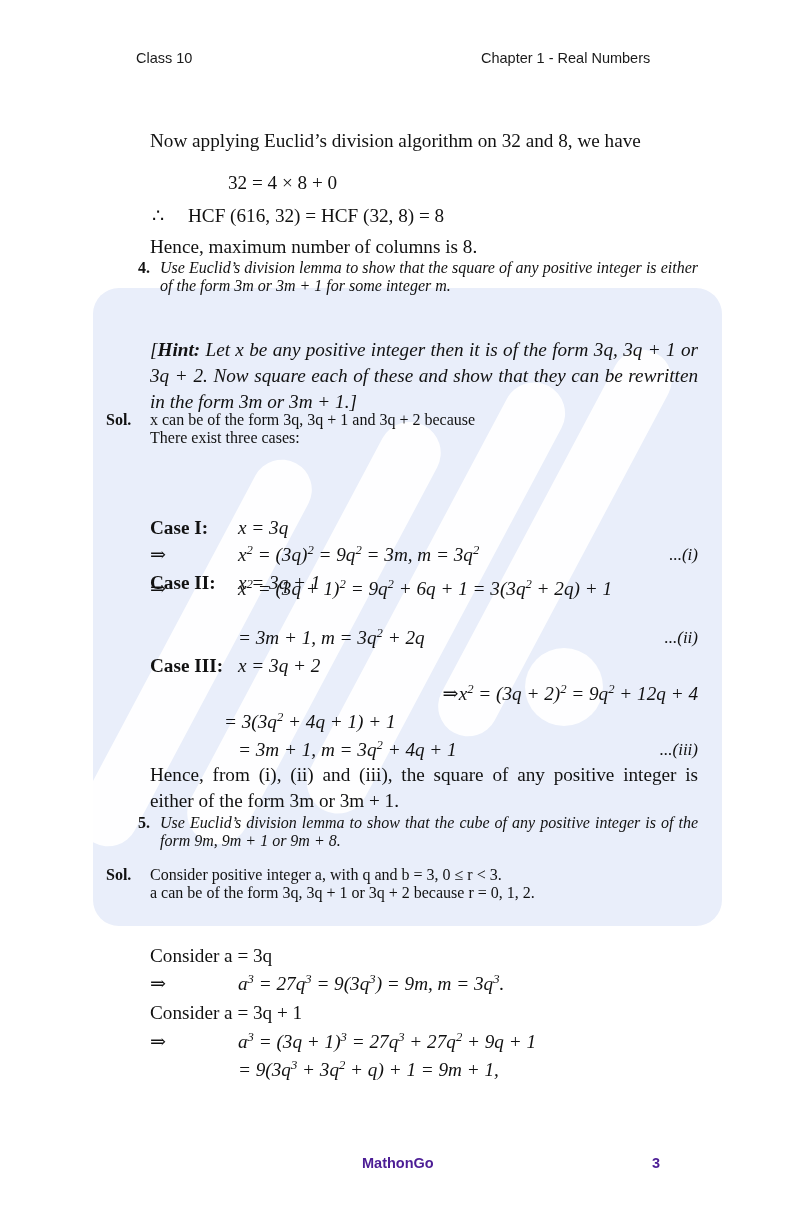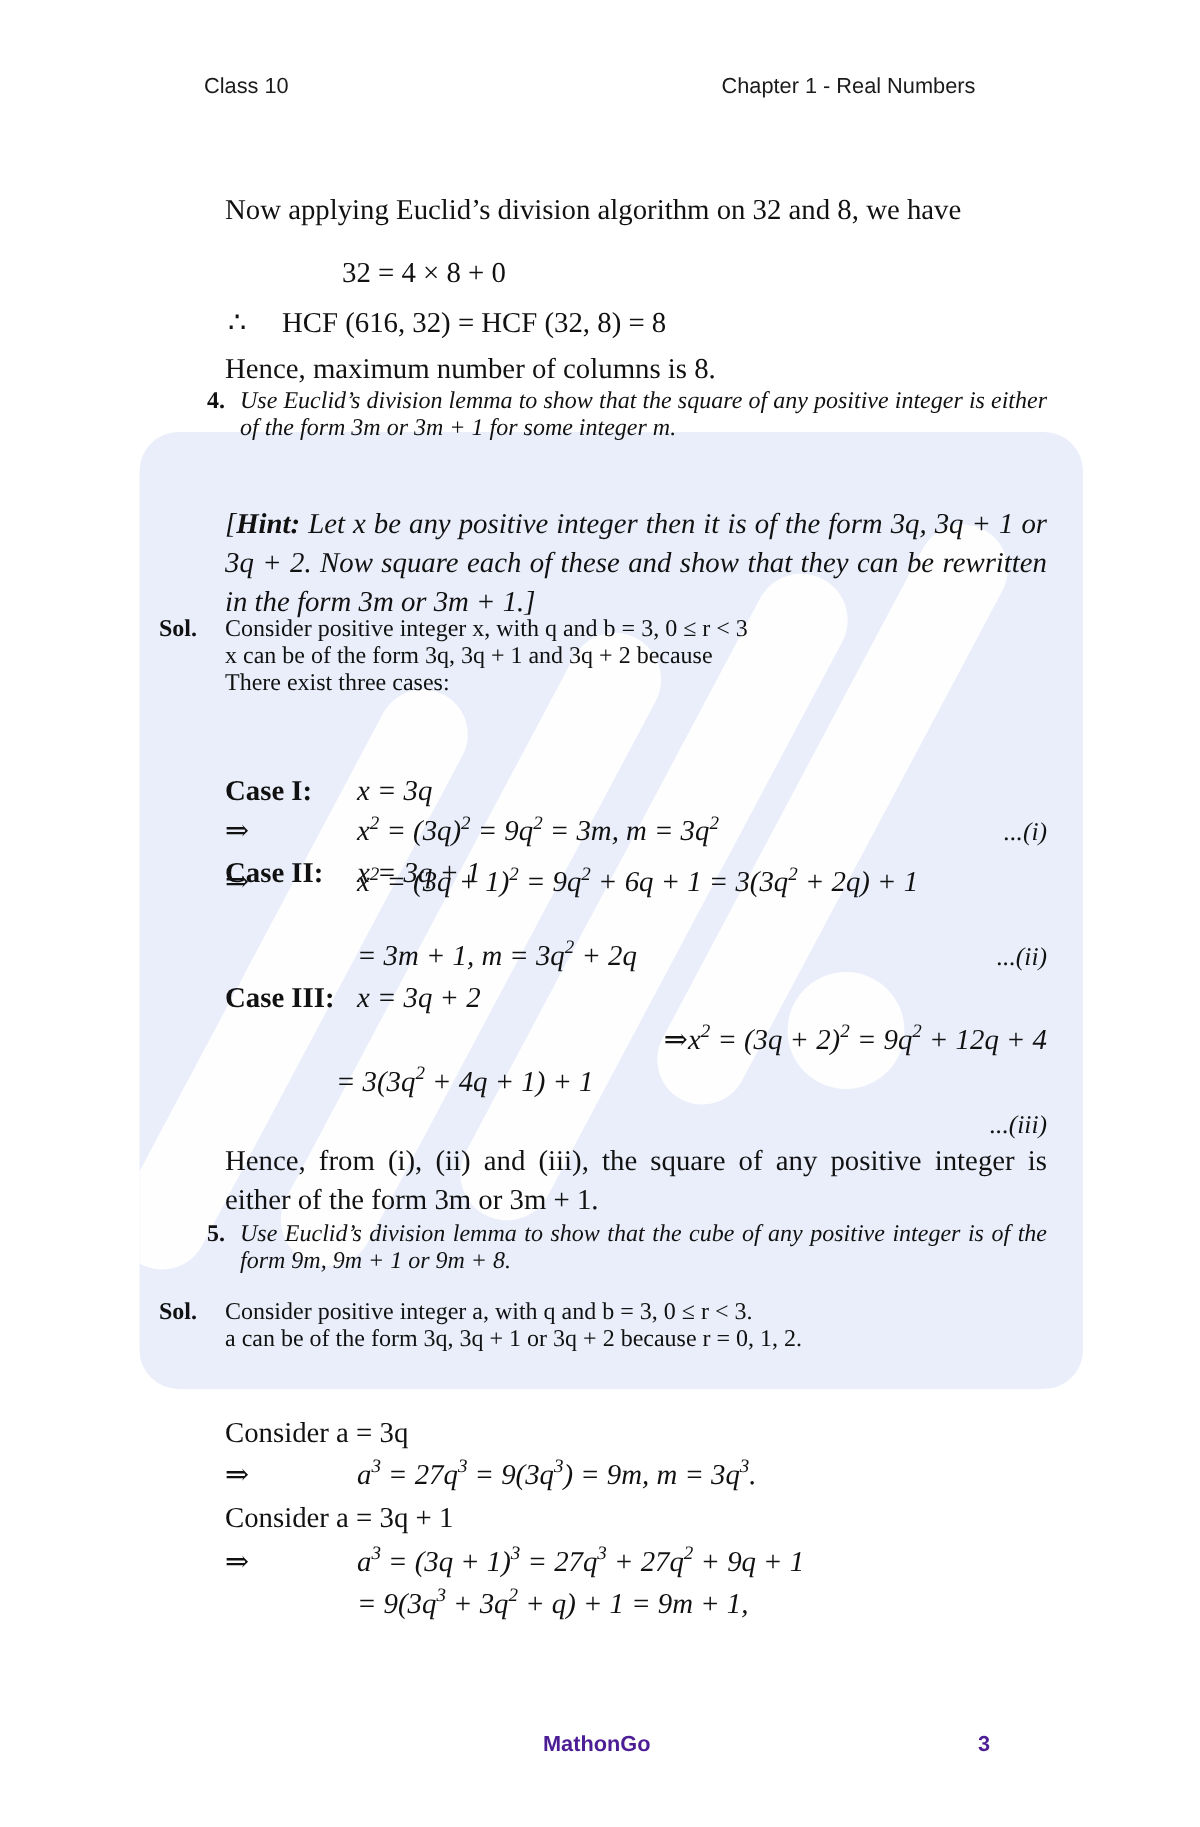--- a/index.html
+++ b/index.html
@@ -177,21 +177,20 @@
   <div style="position:absolute; left:126px; top:259px; width:572px;">
     <span class="lbl-num">4.</span><span class="itembody" style="width:538px;">Use Euclid’s division lemma to show that the square of any positive integer is either of the form 3m or 3m + 1 for some integer m.</span>
   </div>
 
   <div style="position:absolute; left:150px; top:337px; width:548px;" class="para just ital">
     <span>[</span><span class="bold">Hint:</span><span> Let x be any positive integer then it is of the form 3q, 3q + 1 or 3q + 2. Now square each of these and show that they can be rewritten in the form 3m or 3m + 1.]</span>
   </div>
 
   <div style="position:absolute; left:106px; top:411px; width:592px;">
     <span class="lbl-sol">Sol.</span><span class="solbody">
-      <div>Consider positive integer x, with q and b = 3, 0 ≤ r &lt; 3</div>
       <div>x can be of the form 3q, 3q + 1 and 3q + 2 because</div>
       <div>There exist three cases:</div>
     </span>
   </div>
 
   <div style="position:absolute; left:150px; top:515px; width:548px;" class="row eqline">
     <span class="caselbl" style="width:88px;">Case I:</span><span class="mi">x = 3q</span>
   </div>
 
   <div style="position:absolute; left:150px; top:542px; width:548px;" class="row eqline">
@@ -218,21 +217,21 @@
 
   <div style="position:absolute; left:150px; top:681px; width:548px;text-align:right;" class="row eqline">
     <span class="arrow">⇒</span><span class="mi">x<sup>2</sup> = (3q + 2)<sup>2</sup> = 9q<sup>2</sup> + 12q + 4</span>
   </div>
 
   <div style="position:absolute; left:136px; top:709px; width:548px;" class="row eqline">
     <span class="arrow"></span><span class="mi">= 3(3q<sup>2</sup> + 4q + 1) + 1</span>
   </div>
 
   <div style="position:absolute; left:150px; top:737px; width:548px;" class="row eqline">
-    <span class="arrow"></span>
+    <span class="arrow"></span><span class="mi">= 3m + 1, m =  3q<sup>2</sup> + 4q + 1</span>
     <span class="eqref">...(iii)</span>
   </div>
 
   <div style="position:absolute; left:150px; top:762px; width:548px;" class="para just">
     <span>Hence, from (i), (ii) and (iii), the square of any positive integer is either of the form 3m or 3m + 1.</span>
   </div>
 
   <div style="position:absolute; left:126px; top:814px; width:572px;">
     <span class="lbl-num">5.</span><span class="itembody" style="width:538px;">Use Euclid’s division lemma to show that the cube of any positive integer is of the form 9m, 9m + 1 or 9m + 8.</span>
   </div>

